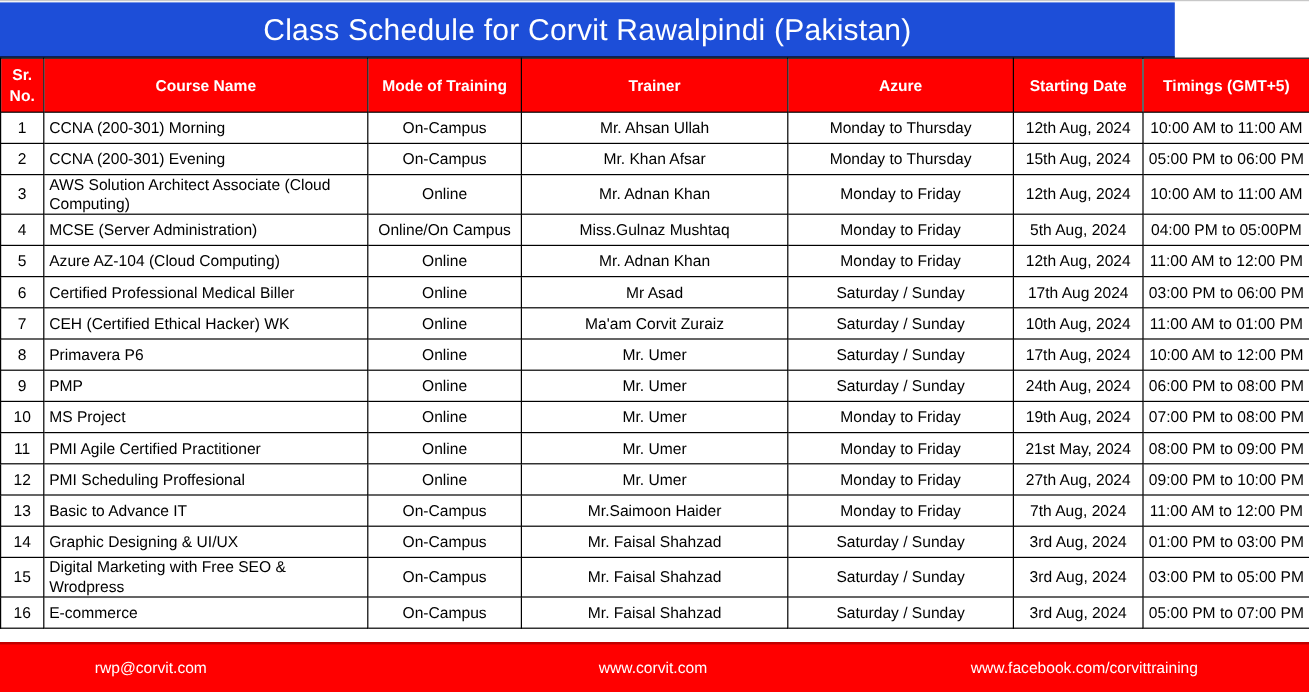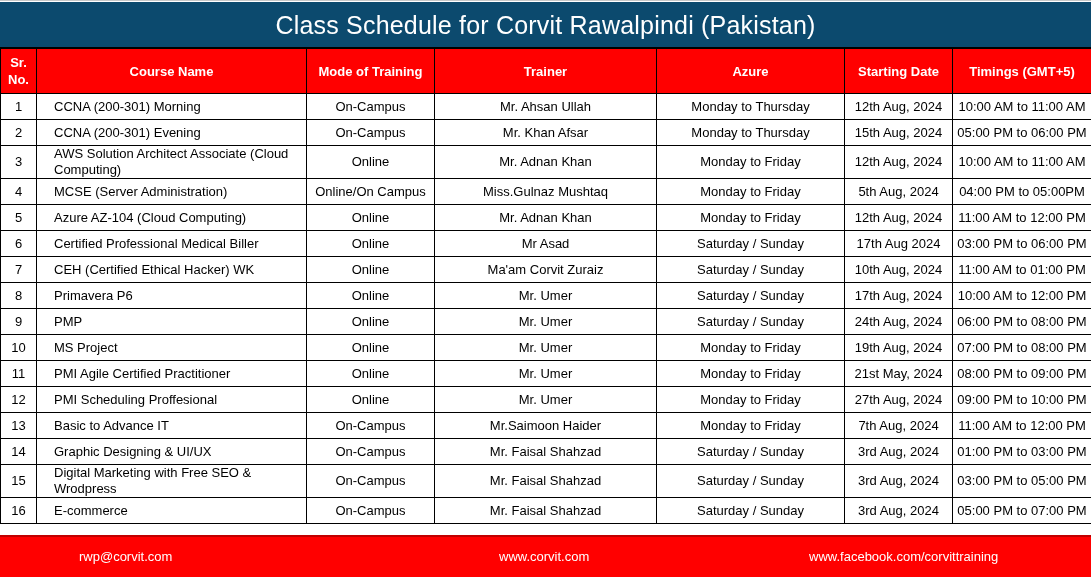--- a/index.html
+++ b/index.html
@@ -1,38 +1,38 @@
 <!DOCTYPE html>
 <html><head>
   <meta charset="utf-8">
   <style>
     html, body { margin: 0; padding: 0; background: #ffffff; }
     body { width: 1091px; height: 577px; overflow: hidden; font-family: "Liberation Sans", sans-serif; }
     .sheet { position: relative; width: 1091px; height: 577px; box-sizing: border-box; border-top: 1px solid #c8c8c8; }
     .title-bar {
-      position: absolute; left: 0; top: 1px; width: 1091px; height: 46px;
-      background: #0c4a6e; color: #ffffff; text-align: center;
+      position: absolute; left: 0; top: 1px; width: 979px; height: 46px;
+      background: #1d4ed8; color: #ffffff; text-align: center;
       font-size: 25px; line-height: 46px; letter-spacing: 0.2px;
       box-sizing: border-box; border-bottom: 1px solid #000;
     }
     table.schedule {
       position: absolute; left: 0; top: 47px; width: 1091px;
       border-collapse: collapse; table-layout: fixed;
       font-size: 13px; color: #000;
     }
     table.schedule th, table.schedule td {
       border: 1px solid #000; padding: 0 2px; overflow: hidden; white-space: nowrap;
     }
     table.schedule thead th {
       background: #ff0000; color: #ffffff; font-weight: bold; height: 44px;
       font-size: 13px; text-align: center; line-height: 17px;
     }
     table.schedule tbody td { height: 25px; line-height: 16px; text-align: center; }
     table.schedule tbody tr.tall td { height: 31px; }
-    table.schedule tbody td.course { text-align: left; white-space: normal; padding-left: 17px; }
+    table.schedule tbody td.course { text-align: left; white-space: normal; padding-left: 4px; }
     .footer {
       position: absolute; left: 0; top: 534px; width: 1091px; height: 43px;
       background: #ff0000; color: #ffffff; font-size: 13px;
       box-sizing: border-box; border-top: 2px solid #c00000; border-bottom: 1px solid #000;
     }
     .footer span { position: absolute; top: 12px; }
     .f-email { left: 47px; margin-left: 32px; }
     .f-web { left: 499px; }
     .f-fb { left: 809px; }
   </style>

